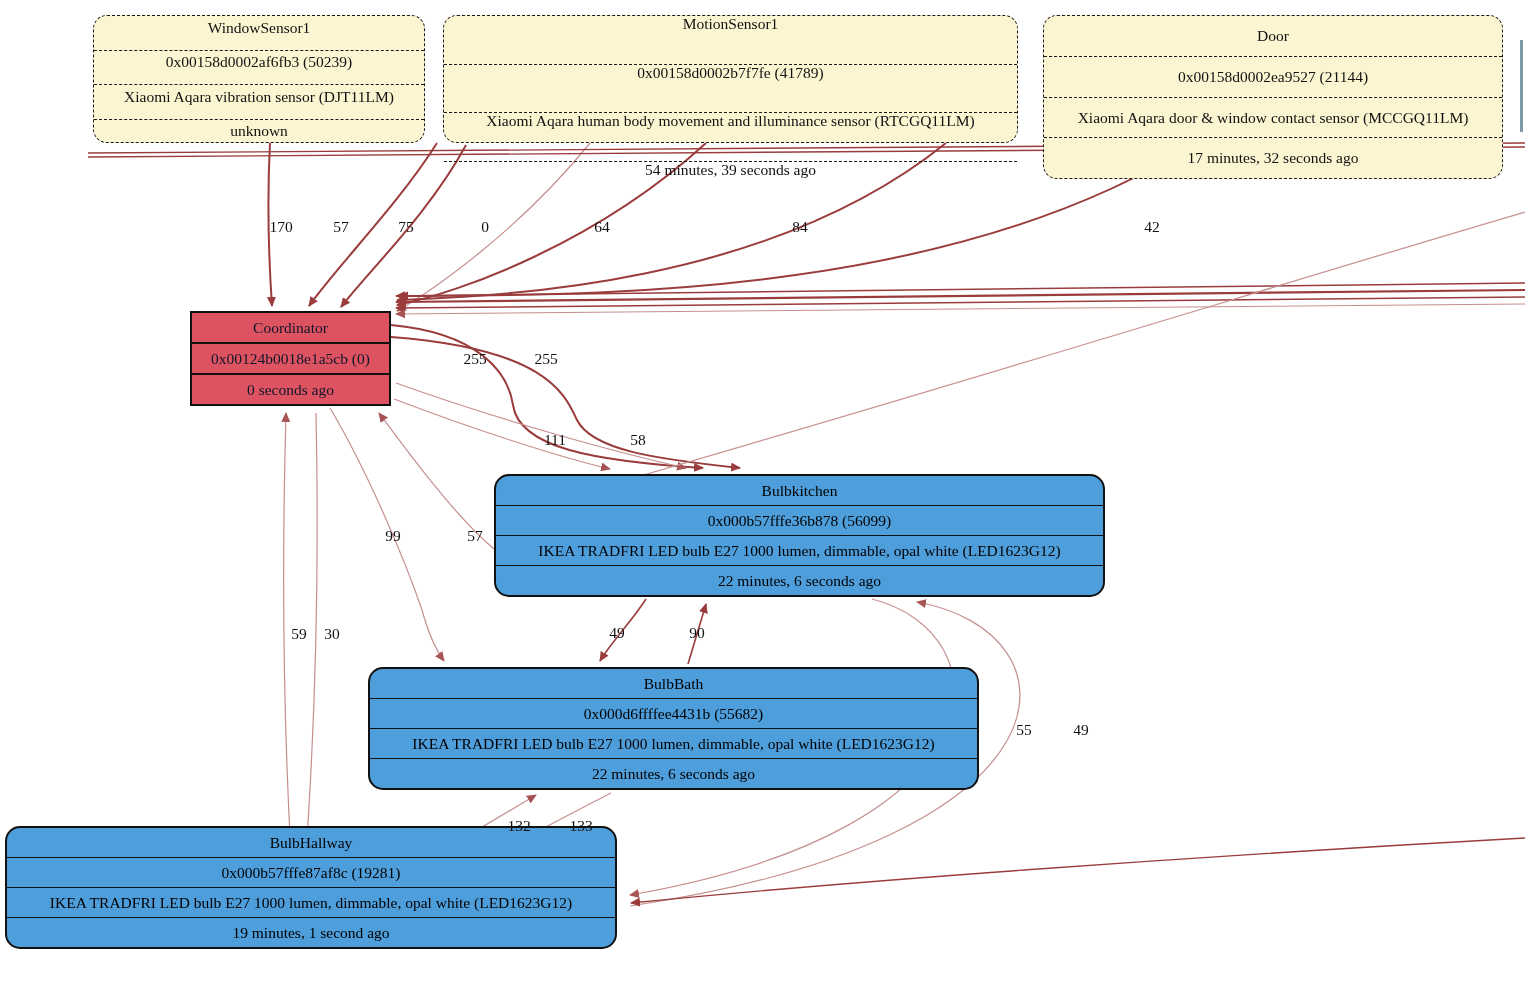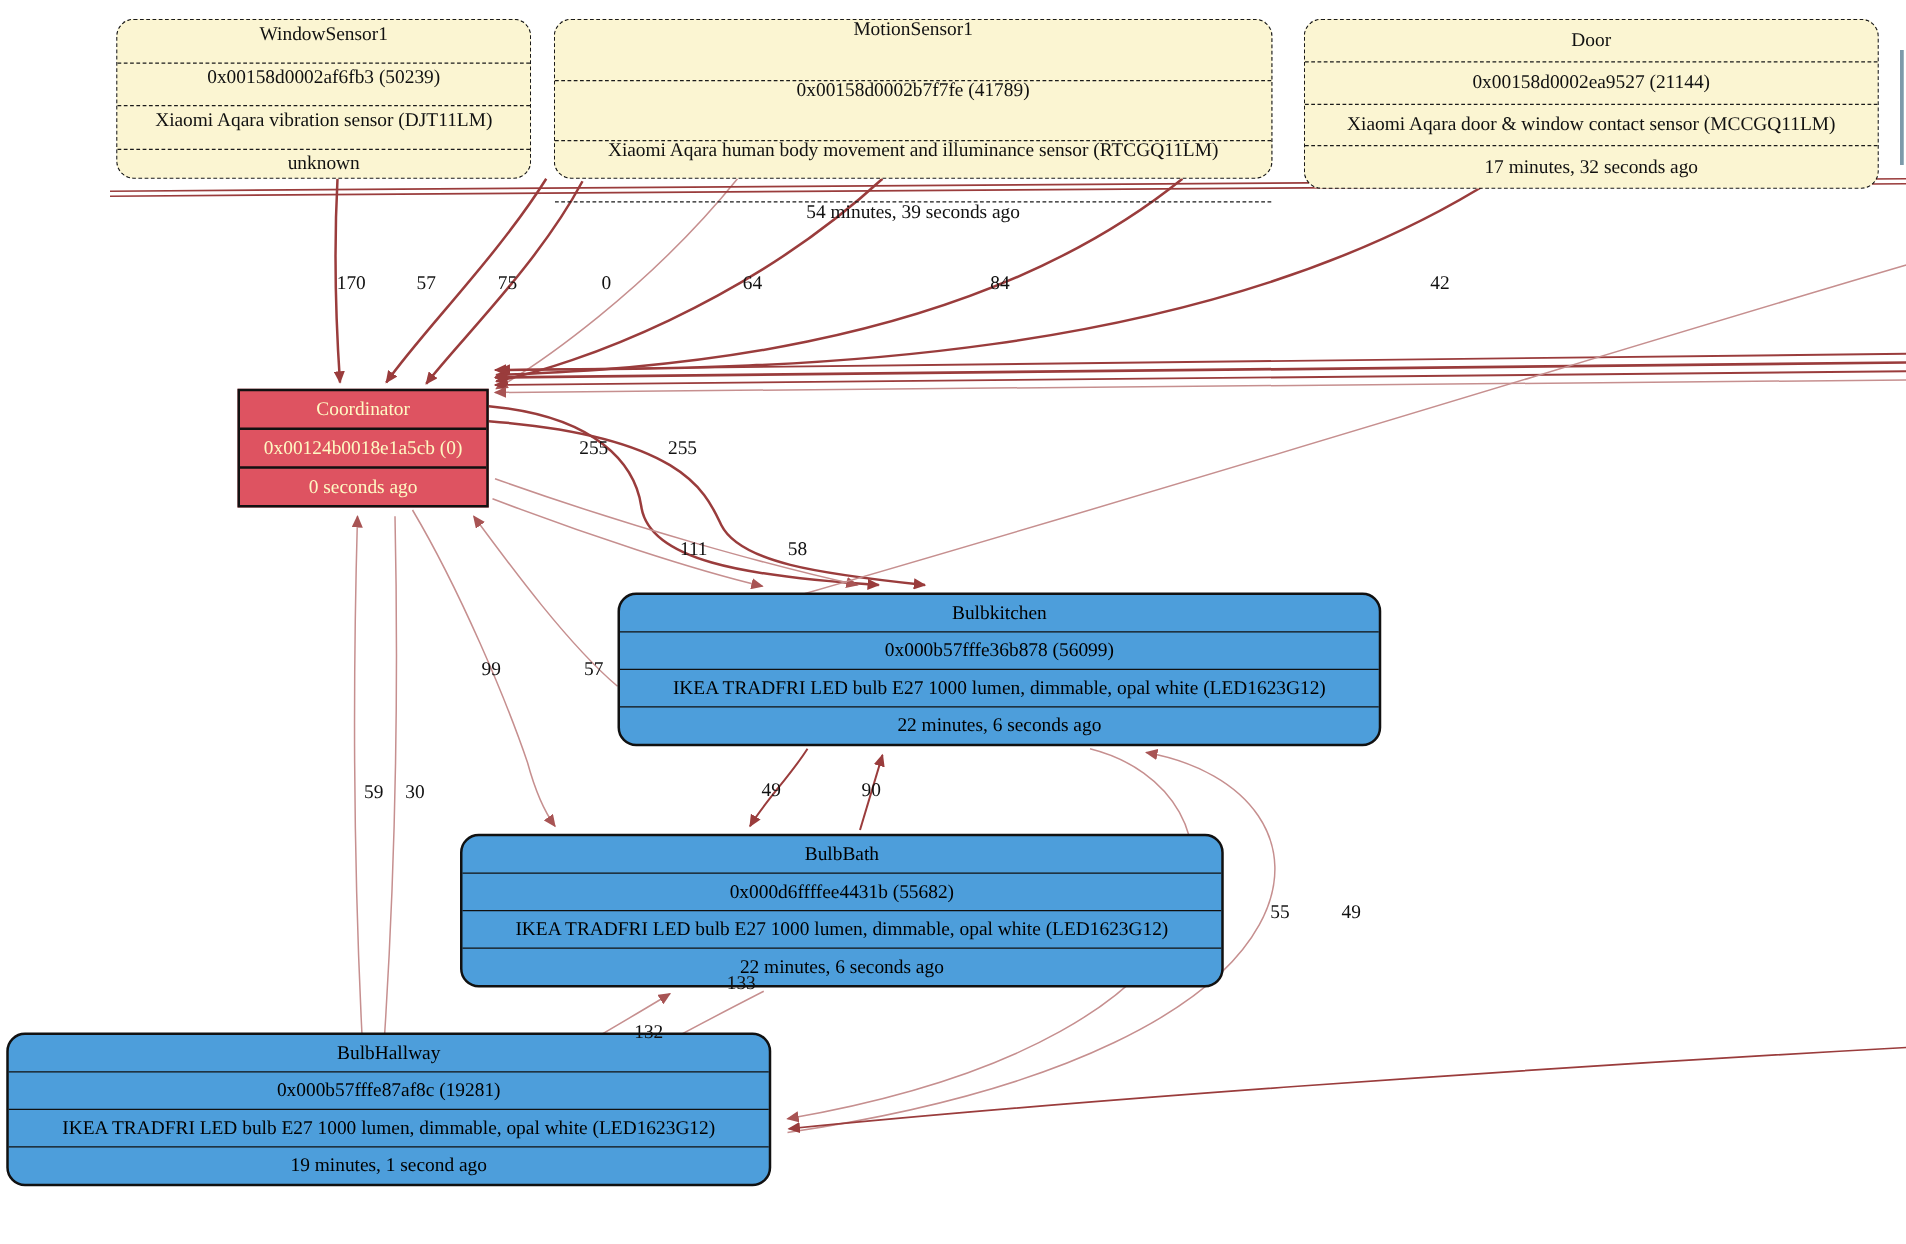--- a/index.html
+++ b/index.html
@@ -4,21 +4,21 @@
 <style>
   html,body{margin:0;padding:0;background:#fff;}
   #stage{position:relative;width:1525px;height:995px;overflow:hidden;background:#fff;
          font-family:"Liberation Serif","DejaVu Serif",serif;}
   svg.edges{position:absolute;left:0;top:0;z-index:1;}
   .node{position:absolute;z-index:2;box-sizing:border-box;display:flex;flex-direction:column;}
   .node .row{flex:1;display:flex;align-items:center;justify-content:center;
              font-size:15.5px;line-height:1;white-space:nowrap;}
   .sensor{background:#fbf5d2;border:1.7px dashed #1a1a1a;border-radius:14px;color:#111;}
   .sensor .row + .row{border-top:1.5px dashed #1a1a1a;}
-  .coordinator{background:#de5361;border:2px solid #111;border-radius:0;color:#fef9c3;}
+  .coordinator{background:#de5361;border:2px solid #111;border-radius:0;color:#0f172a;}
   .coordinator .row + .row{border-top:2px solid #111;}
   .router{background:#4d9edb;border:2px solid #111;border-radius:15px;color:#000000;}
   .router .row + .row{border-top:1.8px solid #111;}
   .edge-label{position:absolute;z-index:3;transform:translate(-50%,-50%);
               font-size:15.5px;color:#111;background:transparent;white-space:nowrap;}
   #offscreen-sliver{position:absolute;z-index:2;background:#7d9aaa;}
 </style>
 </head>
 <body>
 
@@ -86,21 +86,21 @@
     <div class="row">unknown</div>
   </div>
 
   <div class="node sensor" style="left:443px;top:15px;width:575px;height:128px;gap:32px;">
     <div class="row">MotionSensor1</div>
     <div class="row">0x00158d0002b7f7fe (41789)</div>
     <div class="row">Xiaomi Aqara human body movement and illuminance sensor (RTCGQ11LM)</div>
     <div class="row">54 minutes, 39 seconds ago</div>
   </div>
 
-  <div class="node sensor" style="left:1043px;top:15px;width:460px;height:136px;">
+  <div class="node sensor" style="left:1043px;top:15px;width:460px;height:164px;">
     <div class="row">Door</div>
     <div class="row">0x00158d0002ea9527 (21144)</div>
     <div class="row">Xiaomi Aqara door &amp; window contact sensor (MCCGQ11LM)</div>
     <div class="row">17 minutes, 32 seconds ago</div>
   </div>
 
   <div class="node coordinator" style="left:190px;top:311px;width:201px;height:95px;">
     <div class="row">Coordinator</div>
     <div class="row">0x00124b0018e1a5cb (0)</div>
     <div class="row">0 seconds ago</div>
@@ -138,16 +138,16 @@
     <span class="edge-label" style="left: 546px; top: 359px;">255</span>
     <span class="edge-label" style="left: 555px; top: 440px;">111</span>
     <span class="edge-label" style="left: 638px; top: 440px;">58</span>
     <span class="edge-label" style="left: 393px; top: 536px;">99</span>
     <span class="edge-label" style="left: 475px; top: 536px;">57</span>
     <span class="edge-label" style="left: 299px; top: 634px;">59</span>
     <span class="edge-label" style="left: 332px; top: 634px;">30</span>
     <span class="edge-label" style="left: 617px; top: 633px;">49</span>
     <span class="edge-label" style="left: 697px; top: 633px;">90</span>
     <span class="edge-label" style="left: 519px; top: 826px;">132</span>
-    <span class="edge-label" style="left: 581px; top: 787px; margin-left: 12px;">133</span>
+    <span class="edge-label" style="left: 581px; top: 826px;">133</span>
     <span class="edge-label" style="left: 1024px; top: 730px;">55</span>
     <span class="edge-label" style="left: 1081px; top: 730px;">49</span>
   </div>
 
 </body></html>

